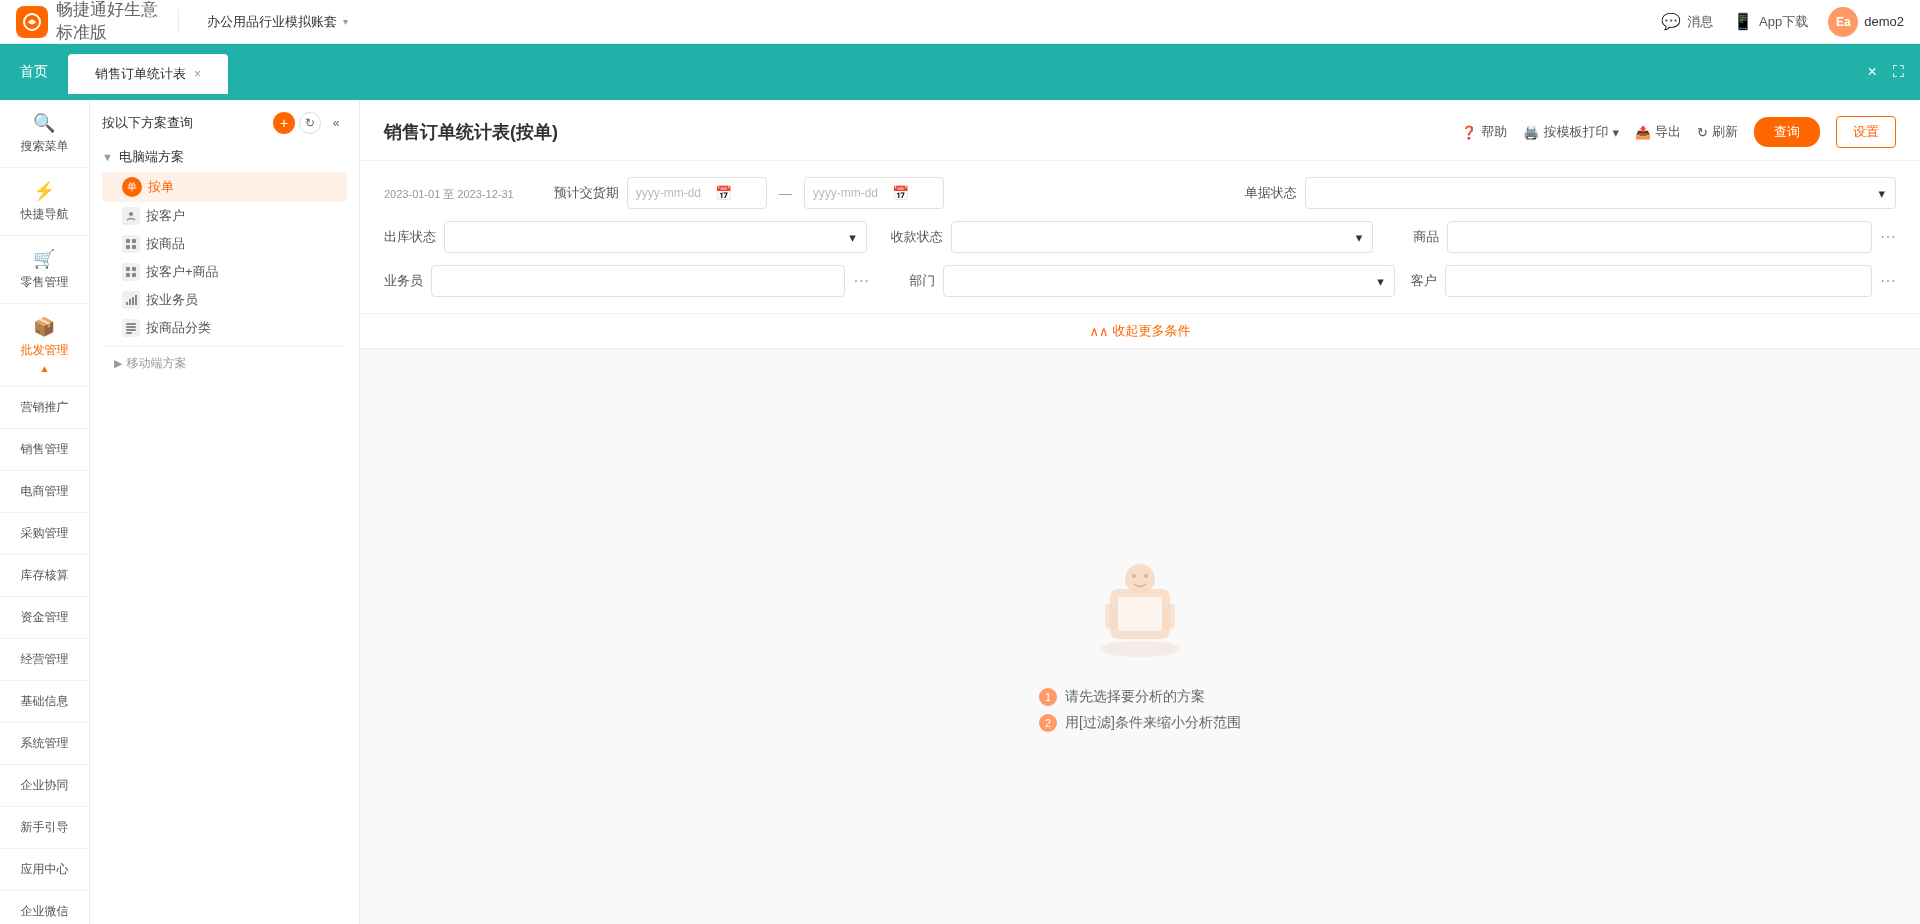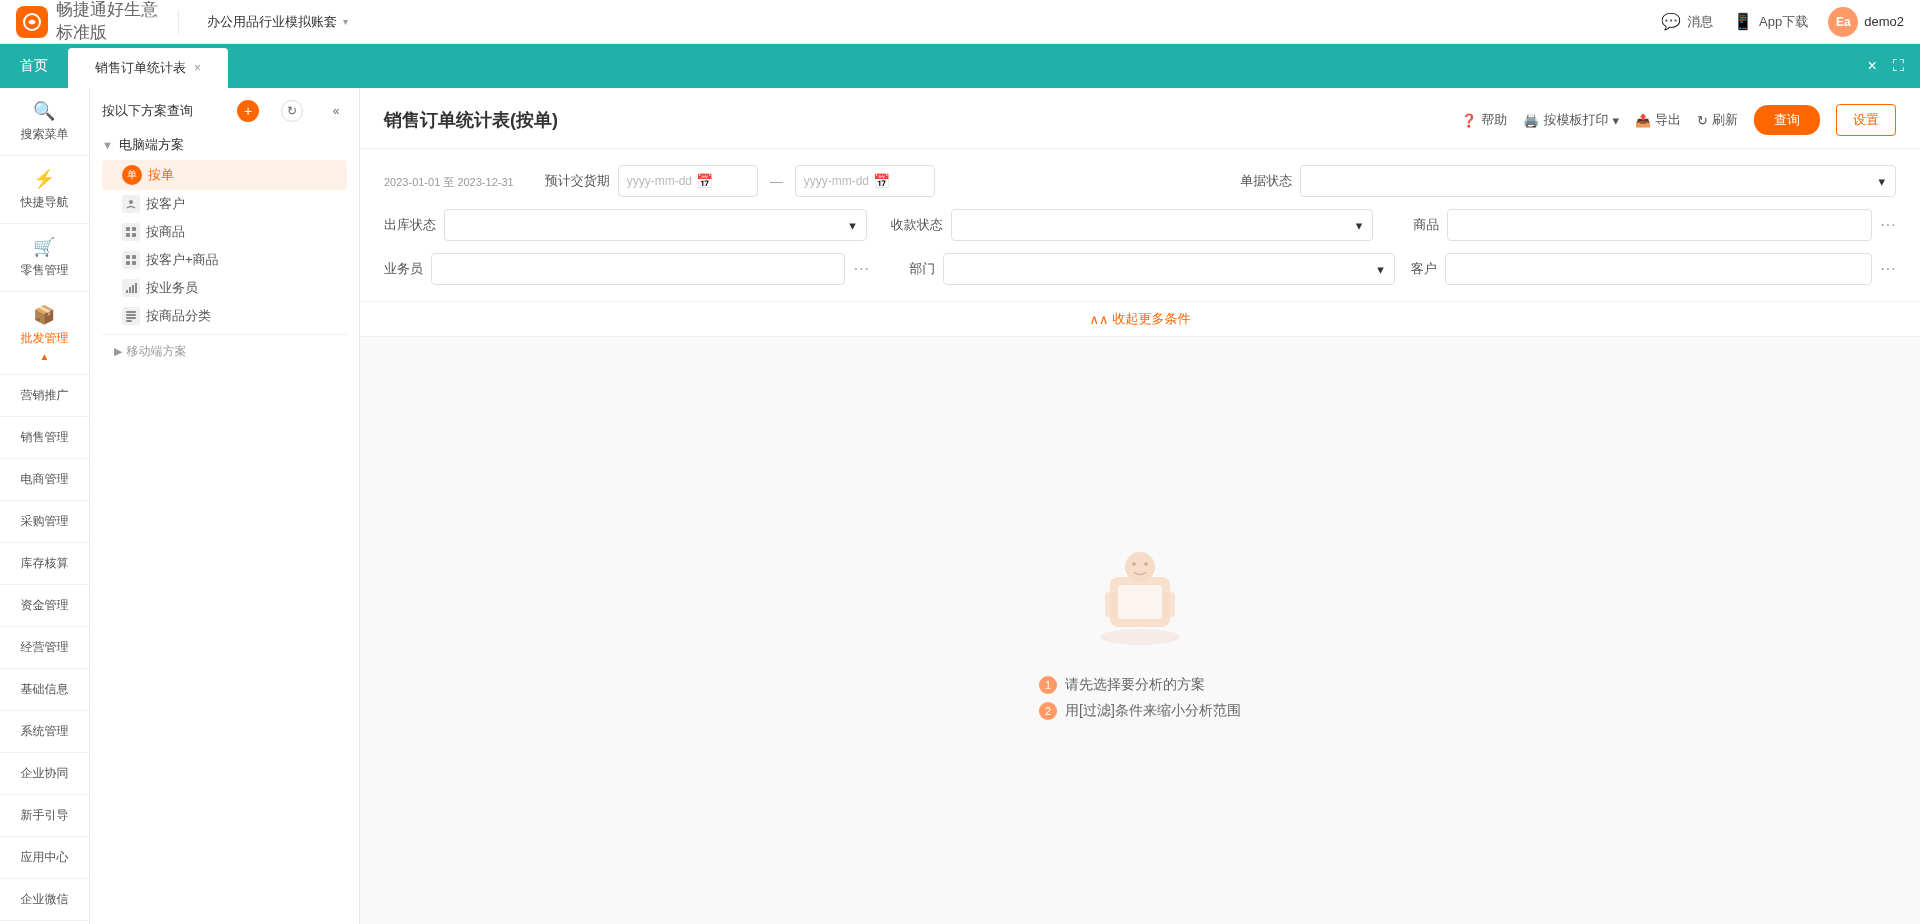--- a/index.html
+++ b/index.html
@@ -48,21 +48,21 @@
     .avatar {
       width: 30px; height: 30px; border-radius: 50%;
       background: #ff9966;
       display: flex; align-items: center; justify-content: center;
       color: #fff; font-size: 12px; font-weight: bold;
     }
     .user-name { font-size: 13px; color: #333; }
 
     
     .tab-bar {
-      height: 44px;
+      height: 56px;
       background: #20b2a8;
       display: flex;
       align-items: center;
       padding: 0;
     }
     .tab-home {
       height: 40px;
       padding: 0 20px;
       display: flex; align-items: center;
       color: #fff;
@@ -125,21 +125,21 @@
     
     .left-panel {
       width: 270px;
       background: #fff;
       border-right: 1px solid #e8e8e8;
       padding: 12px 0;
       overflow-y: auto;
       flex-shrink: 0;
     }
     .panel-toolbar {
-      display: flex; align-items: center; gap: 22px;
+      display: flex; align-items: center; gap: 4px;
       padding: 0 12px 8px;
     }
     .panel-toolbar-label {
       font-size: 13px; color: #333; flex: 1;
     }
     .panel-btn {
       width: 22px; height: 22px;
       border-radius: 50%;
       background: #ff6600;
       color: #fff;
@@ -291,21 +291,21 @@
       border-radius: 12px;
       font-size: 12px;
       cursor: pointer;
       color: #555;
     }
     .date-tag.active {
       background: #ff6600;
       color: #fff;
     }
     .date-input {
-      display: flex; align-items: center; gap: 4px;
+      display: flex; align-items: center; gap: 14px;
       border: 1px solid #e0e0e0;
       border-radius: 4px;
       padding: 0 8px;
       height: 32px;
       background: #fff;
       font-size: 13px; color: #999;
       min-width: 140px;
     }
     .date-icon { color: #ff6600; font-size: 14px; }
     .filter-dots { color: #999; cursor: pointer; font-size: 16px; }
@@ -589,21 +589,21 @@
             <span>设置</span>
           </button>
         </div>
       </div>
 
       <div class="filter-area">
 
         <div class="filter-row">
           <div style="font-size:11px;color:#999;margin-top:2px;white-space:nowrap">2023-01-01 至 2023-12-31</div>
 
-          <div class="filter-group" style="margin-left:15px;text-align:center;">
+          <div class="filter-group" style="margin-left:24px;text-align:center;">
             <span class="filter-label">预计交货期</span>
             <div class="date-input">
               <span style="color:#bbb;font-size:12px">yyyy-mm-dd</span>
               <span class="date-icon">📅</span>
             </div>
             <span style="color:#999;padding:0 4px">—</span>
             <div class="date-input">
               <span style="color:#bbb;font-size:12px">yyyy-mm-dd</span>
               <span class="date-icon">📅</span>
             </div>

